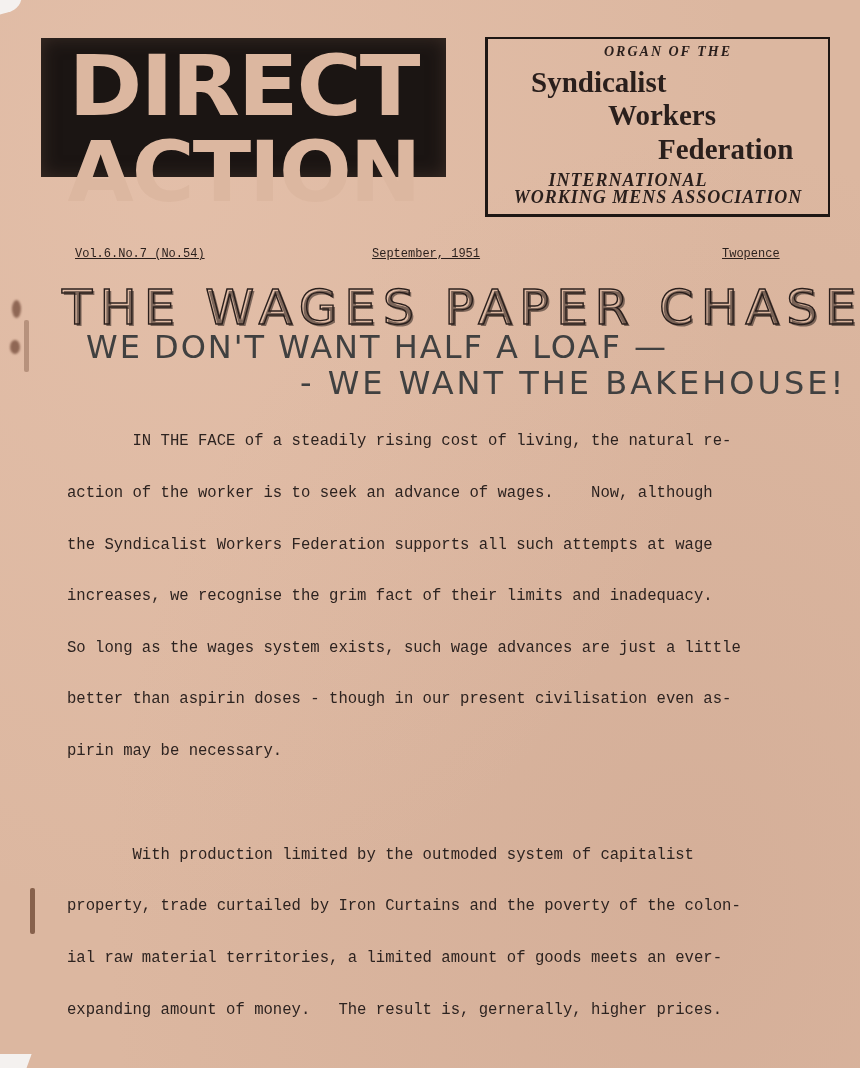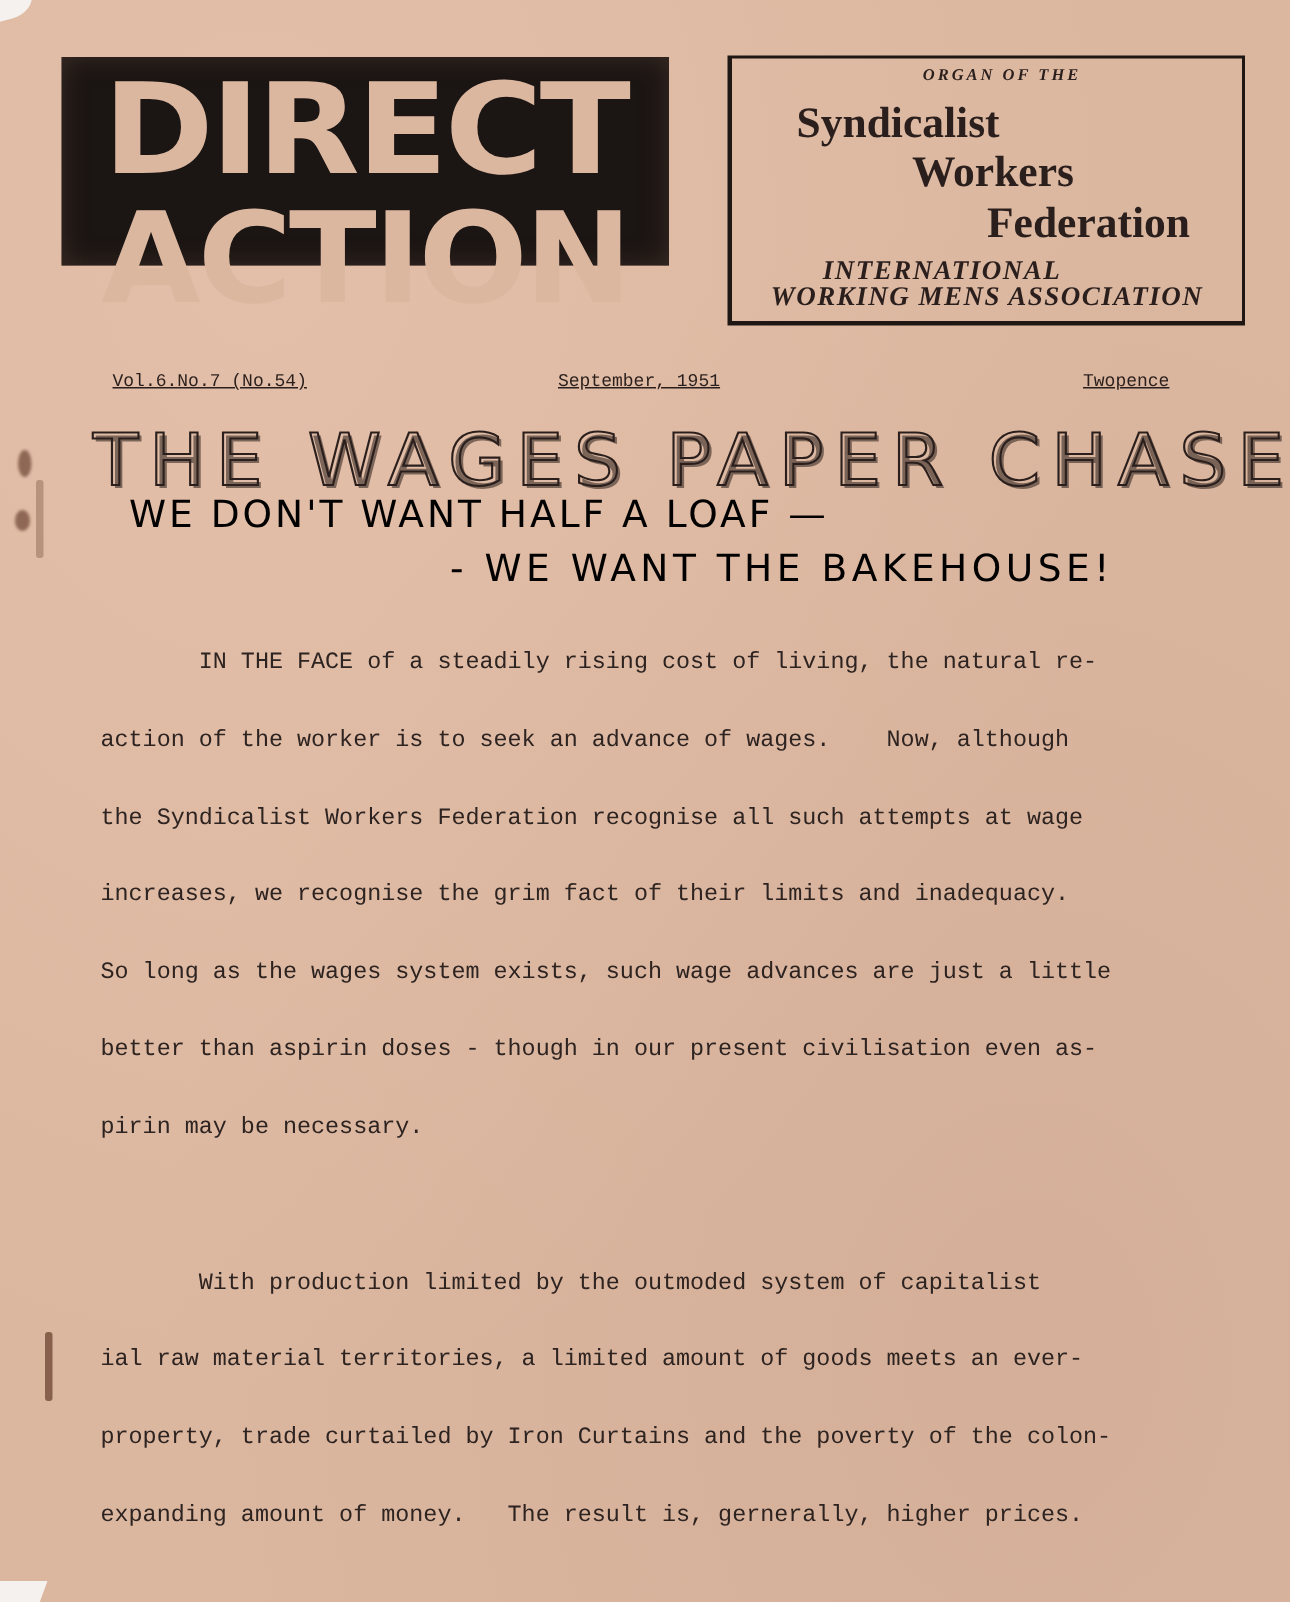--- a/index.html
+++ b/index.html
@@ -36,21 +36,21 @@
   .logo-line.l2 { top: 92px; font-size: 84px; transform: scaleX(1.02); }
 
   .org-box {
     position: absolute; left: 485px; top: 37px; width: 340px; height: 175px;
     border-left: 3px solid #1e1714; border-right: 2px solid #1e1714;
     border-top: 2px solid #1e1714; border-bottom: 3px solid #1e1714;
     font-family: "Liberation Serif", "DejaVu Serif", serif;
   }
   .org-organ {
     position: absolute; top: 5px; left: 0; width: 100%; text-align: center;
-    font-style: italic; font-weight: bold; font-size: 11px; letter-spacing: 2px;
+    font-style: italic; font-weight: bold; font-size: 14px; letter-spacing: 2px;
     padding-left: 20px; box-sizing: border-box;
   }
   .org-name {
     position: absolute; font-weight: bold; font-size: 29px;
   }
   .org-name.n1 { left: 43px; top: 27px; }
   .org-name.n2 { left: 120px; top: 60px; }
   .org-name.n3 { left: 170px; top: 94px; }
   .org-intl {
     position: absolute; left: 0; width: 100%; text-align: center;
@@ -71,21 +71,21 @@
   .headline {
     position: absolute; left: 62px; top: 279px; width: 720px;
     font-family: "DejaVu Sans", "Liberation Sans", sans-serif;
     font-size: 48px; font-weight: normal; letter-spacing: 7px;
     color: transparent; -webkit-text-stroke: 1.4px #2a1f1c;
     text-shadow: 2px 2px 0 rgba(40,30,25,0.55);
     white-space: nowrap; transform: scaleX(1.03); transform-origin: left;
   }
   .subhead {
     position: absolute; font-family: "DejaVu Sans", "Liberation Sans", sans-serif;
-    font-size: 25px; letter-spacing: 2px; color: #000000; white-space: nowrap;
+    font-size: 32px; letter-spacing: 2px; color: #404040; white-space: nowrap;
   }
   .subhead.s1 { left: 86px; top: 328px; }
   .subhead.s2 { left: 300px; top: 364px; letter-spacing: 3px; }
 
   
   .body-text {
     position: absolute; left: 67px; top: 399px; width: 770px;
     font-size: 15.6px; line-height: 17.2px; color: #2d2320;
   }
   .para { margin: 0 0 17.6px 0; white-space: pre; }
@@ -126,26 +126,26 @@
 <div class="issue-line issue-price">Twopence</div>
 
 <div class="headline">THE WAGES PAPER CHASE</div>
 <div class="subhead s1">WE DON'T WANT HALF A LOAF —</div>
 <div class="subhead s2">- WE WANT THE BAKEHOUSE!</div>
 
 <div class="body-text">
   <div class="para">
     <span class="para-line">       IN THE FACE of a steadily rising cost of living, the natural re-</span>
     <span class="para-line">action of the worker is to seek an advance of wages.    Now, although</span>
-    <span class="para-line">the Syndicalist Workers Federation recognise all such attempts at wage</span>
+    <span class="para-line">the Syndicalist Workers Federation supports all such attempts at wage</span>
     <span class="para-line">increases, we recognise the grim fact of their limits and inadequacy.</span>
     <span class="para-line">So long as the wages system exists, such wage advances are just a little</span>
     <span class="para-line">better than aspirin doses - though in our present civilisation even as-</span>
     <span class="para-line">pirin may be necessary.</span>
   </div>
   <div class="para">
     <span class="para-line">       With production limited by the outmoded system of capitalist</span>
+    <span class="para-line">property, trade curtailed by Iron Curtains and the poverty of the colon-</span>
     <span class="para-line">ial raw material territories, a limited amount of goods meets an ever-</span>
-    <span class="para-line">property, trade curtailed by Iron Curtains and the poverty of the colon-</span>
     <span class="para-line">expanding amount of money.   The result is, gernerally, higher prices.</span>
   </div>
 
 </div>
 
 </body></html>

